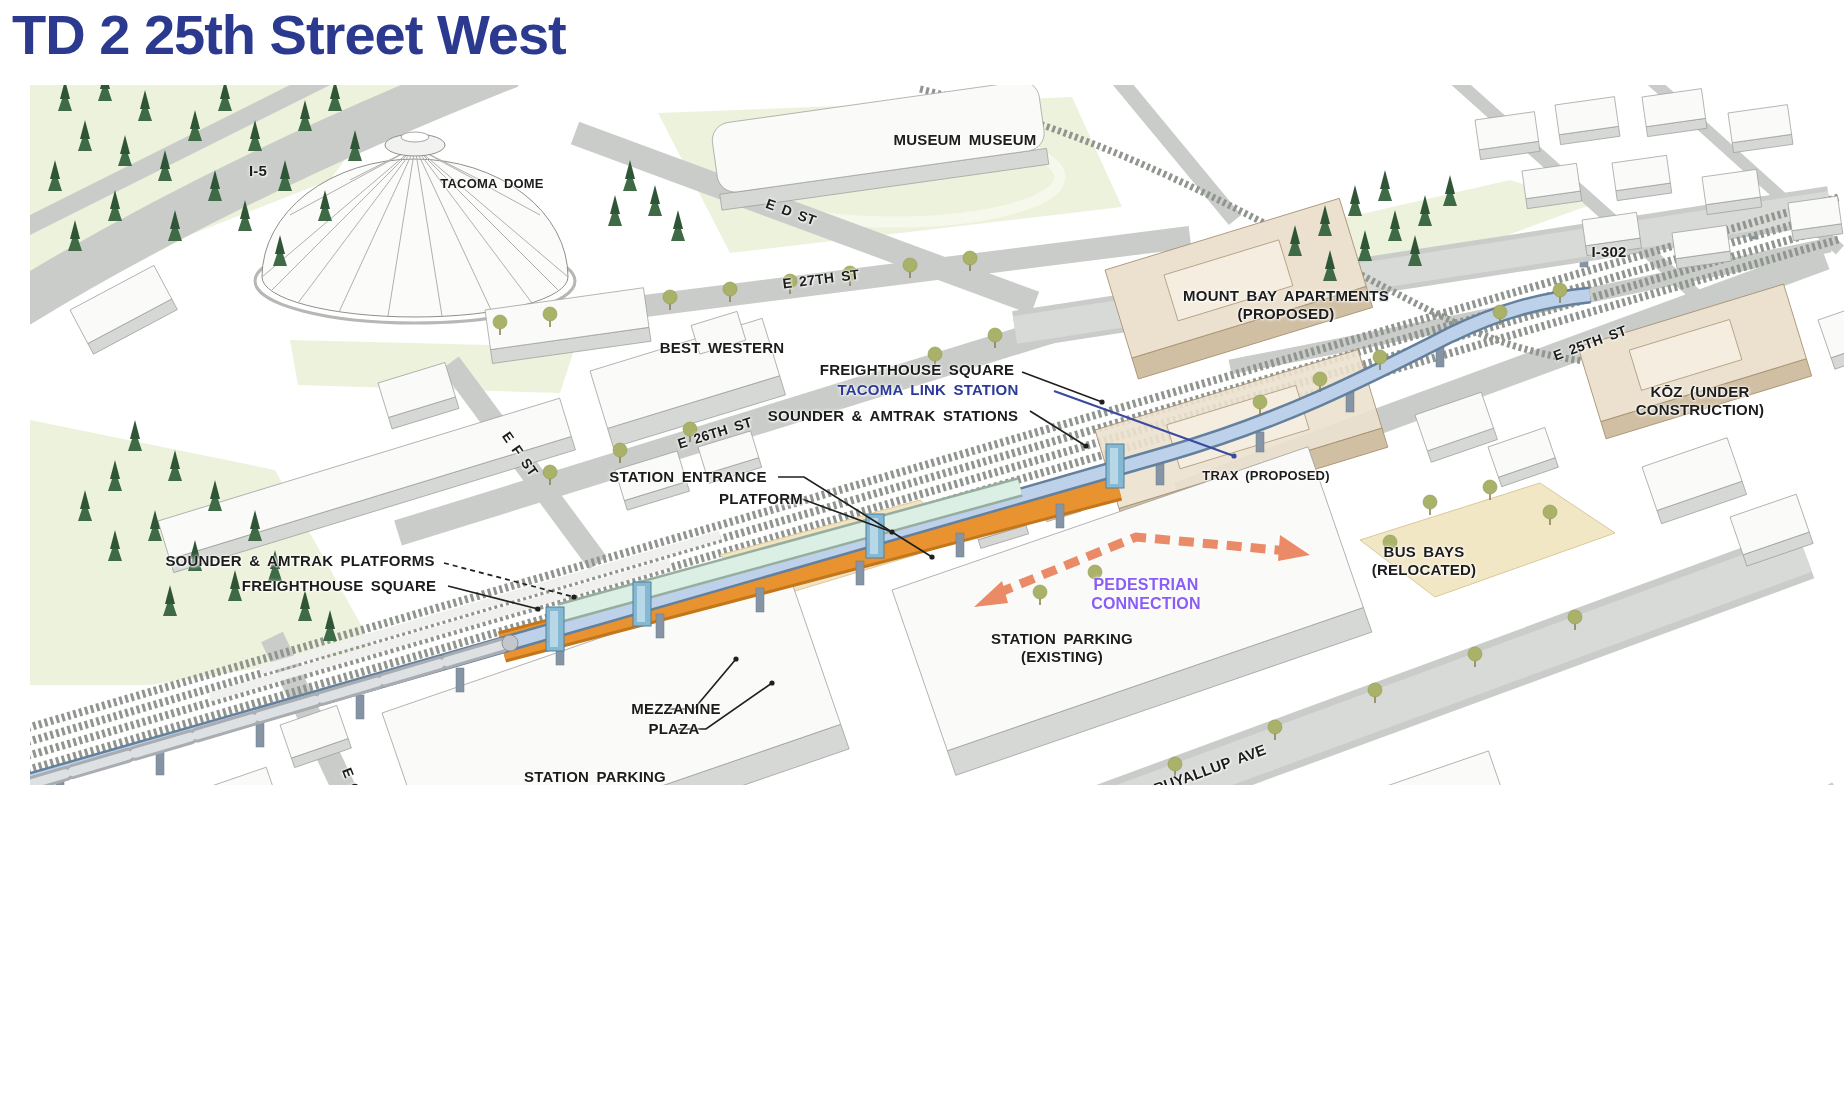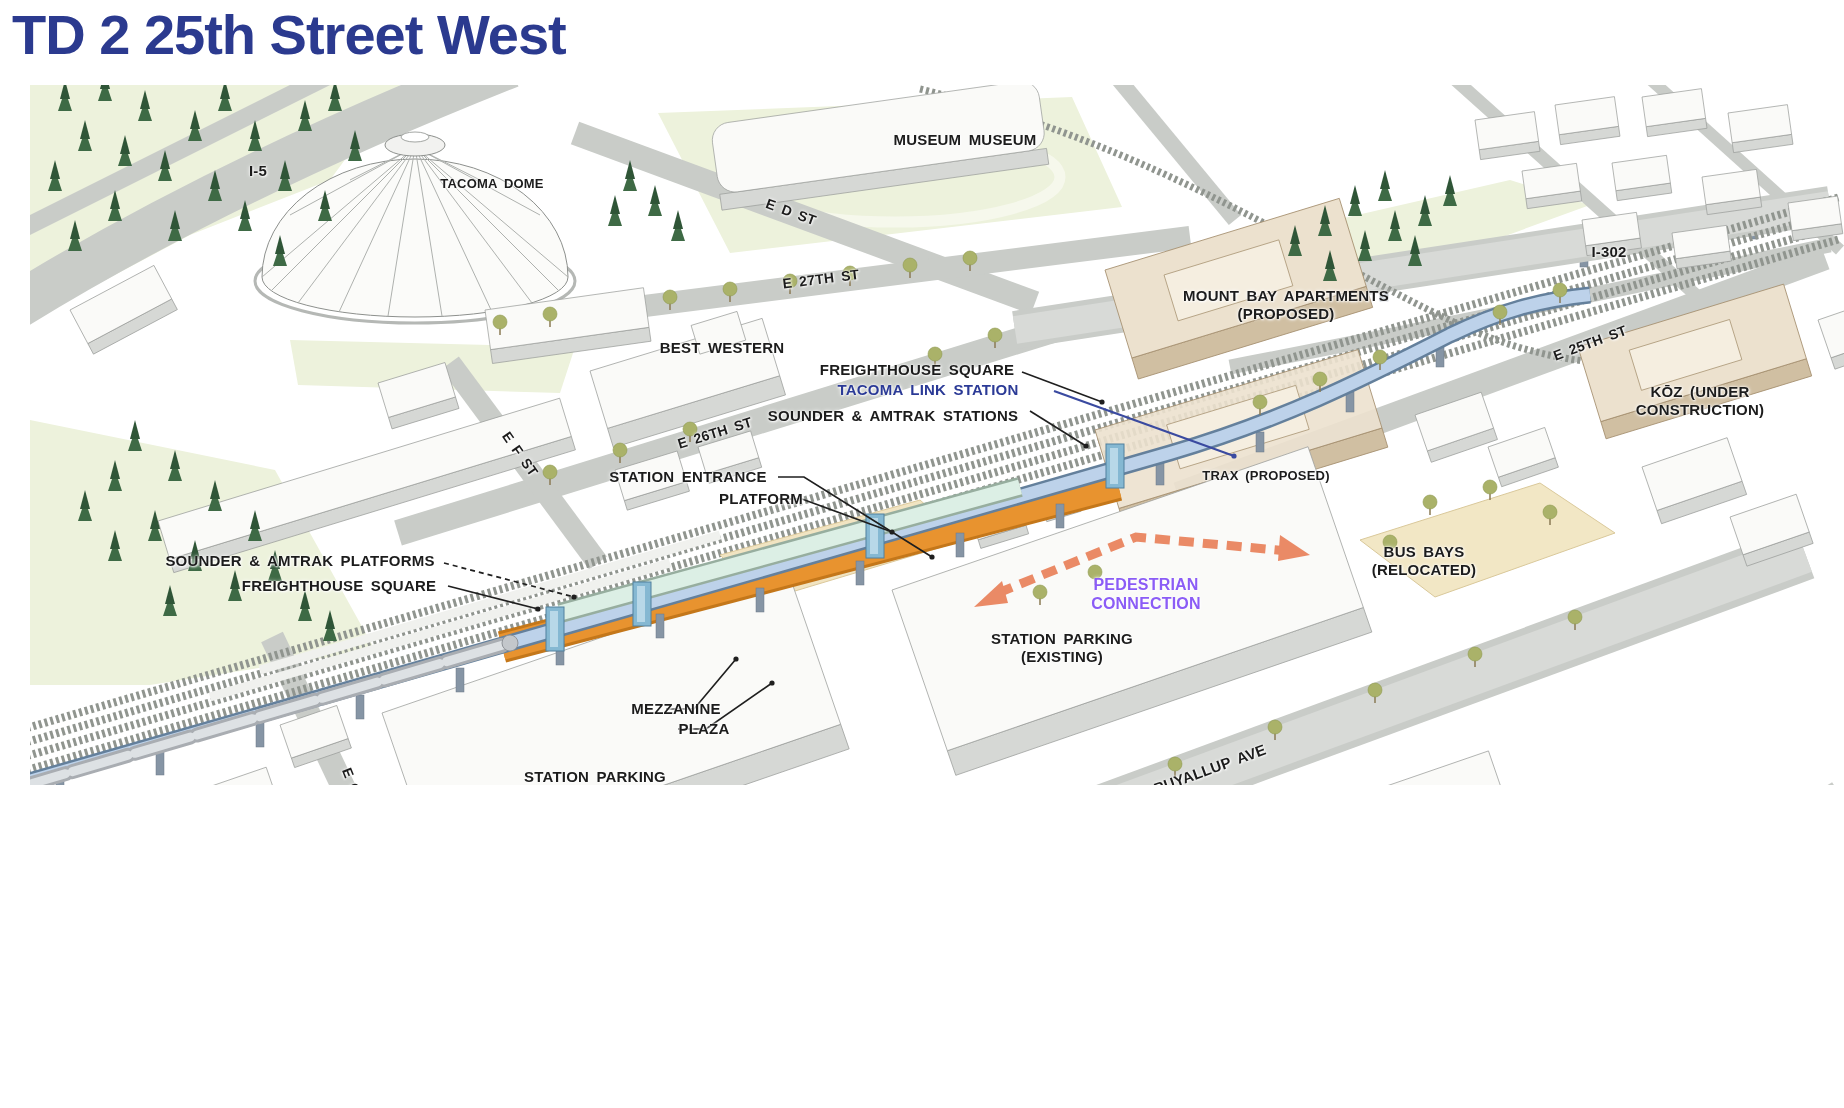--- a/index.html
+++ b/index.html
@@ -464,20 +464,20 @@
       <div class="maplabel" style="left: 1266px; top: 476px; font-size: 13px; transform: translate(-50%, -50%) rotate(0deg);">TRAX (PROPOSED)</div>
       <div class="maplabel" style="left: 300px; top: 561px; font-size: 15px; transform: translate(-50%, -50%) rotate(0deg);">SOUNDER &amp; AMTRAK PLATFORMS</div>
       <div class="maplabel" style="left: 339px; top: 586px; font-size: 15px; transform: translate(-50%, -50%) rotate(0deg);">FREIGHTHOUSE SQUARE</div>
       <div class="maplabel" style="left: 1424px; top: 561px; font-size: 15px; transform: translate(-50%, -50%) rotate(0deg);">BUS BAYS
 (RELOCATED)</div>
       <div class="maplabel" style="left: 1146px; top: 595px; font-size: 16px; color: #8b5cf6; transform: translate(-50%, -50%) rotate(0deg);">PEDESTRIAN
 CONNECTION</div>
       <div class="maplabel" style="left: 1062px; top: 648px; font-size: 15px; transform: translate(-50%, -50%) rotate(0deg);">STATION PARKING
 (EXISTING)</div>
       <div class="maplabel" style="left: 676px; top: 709px; font-size: 15px; transform: translate(-50%, -50%) rotate(0deg);">MEZZANINE</div>
-      <div class="maplabel" style="left: 704px; top: 729px; font-size: 15px; transform: translate(-50%, -50%) rotate(0deg);">PLAZA</div>
+      <div class="maplabel" style="left: 674px; top: 729px; font-size: 15px; transform: translate(-50%, -50%) rotate(0deg);">PLAZA</div>
       <div class="maplabel" style="left: 595px; top: 786px; font-size: 15px; transform: translate(-50%, -50%) rotate(0deg);">STATION PARKING
 (EXISTING)</div>
       <div class="maplabel" style="left: 1210px; top: 769px; font-size: 15px; transform: translate(-50%, -50%) rotate(-20deg);">PUYALLUP AVE</div>
       <div class="maplabel" style="left: 356px; top: 793px; font-size: 14px; transform: translate(-50%, -50%) rotate(68deg);">E G ST</div>
     </div>
 
 </div>
 
 </body></html>

